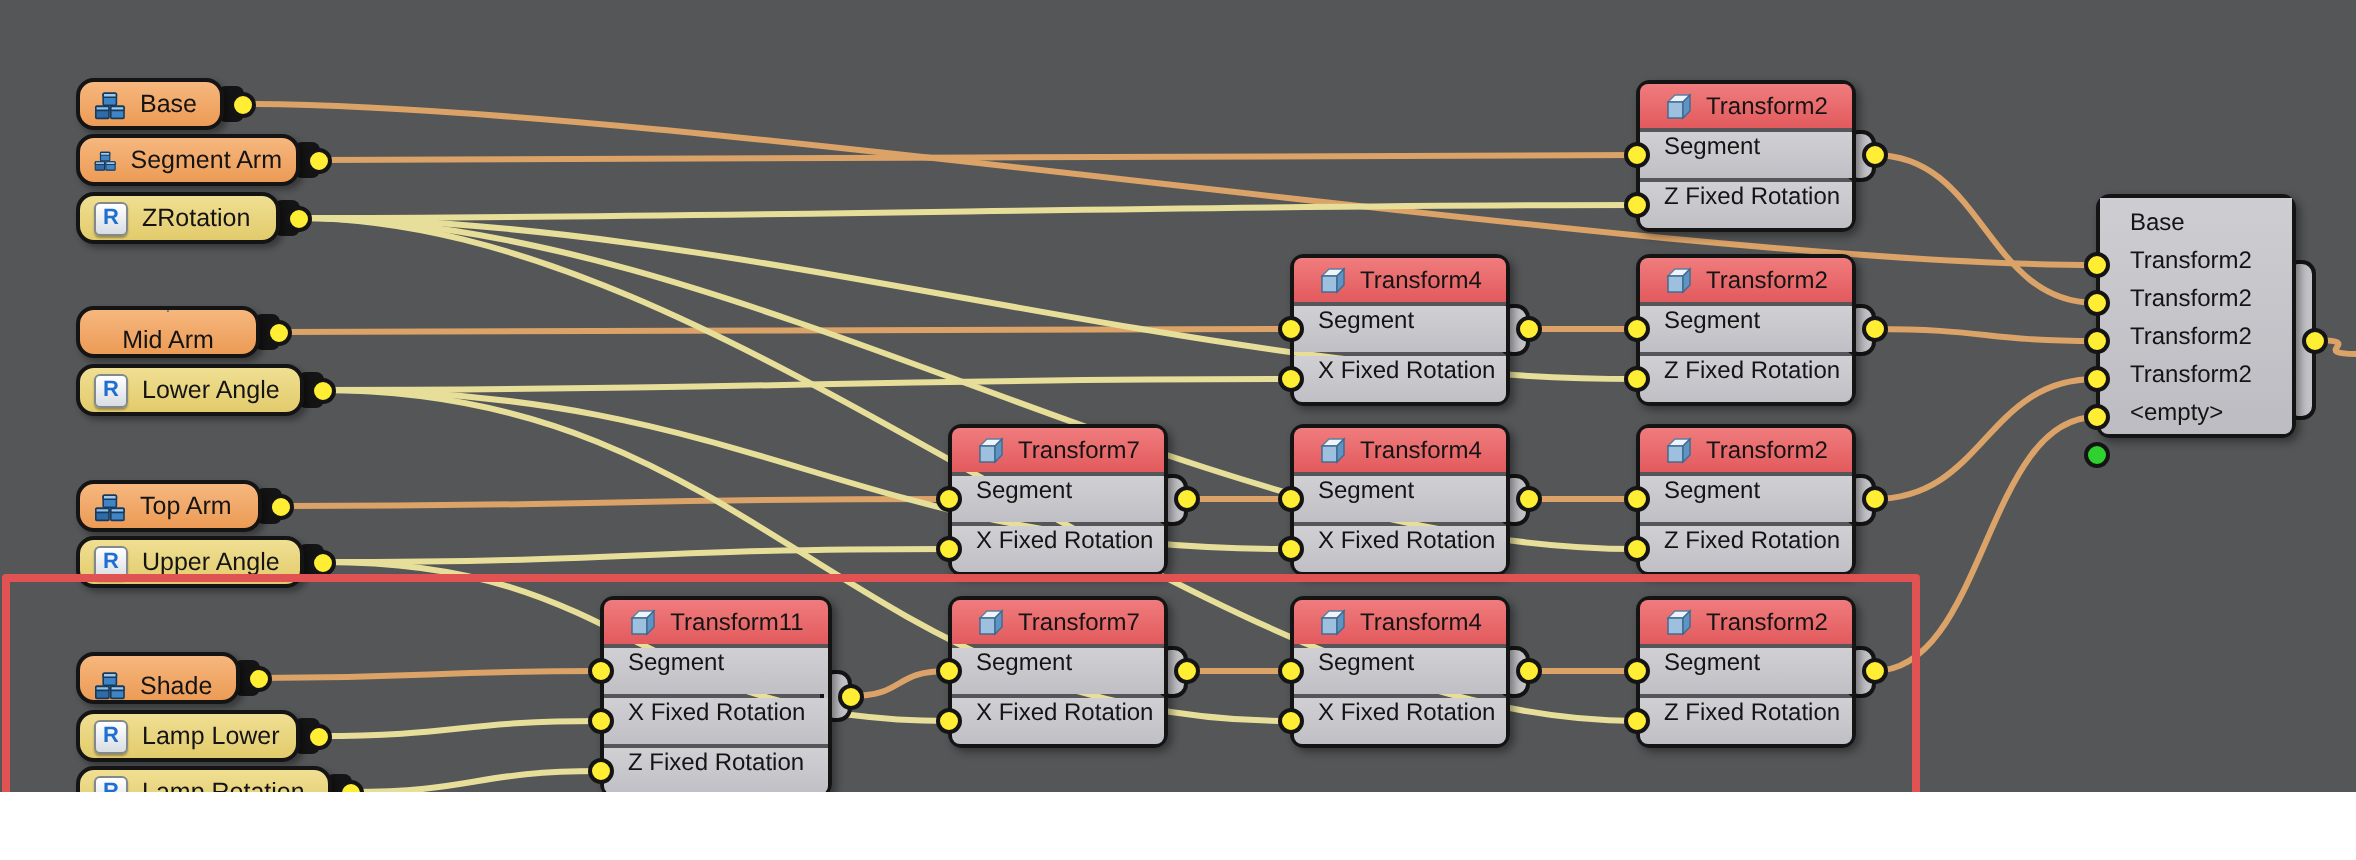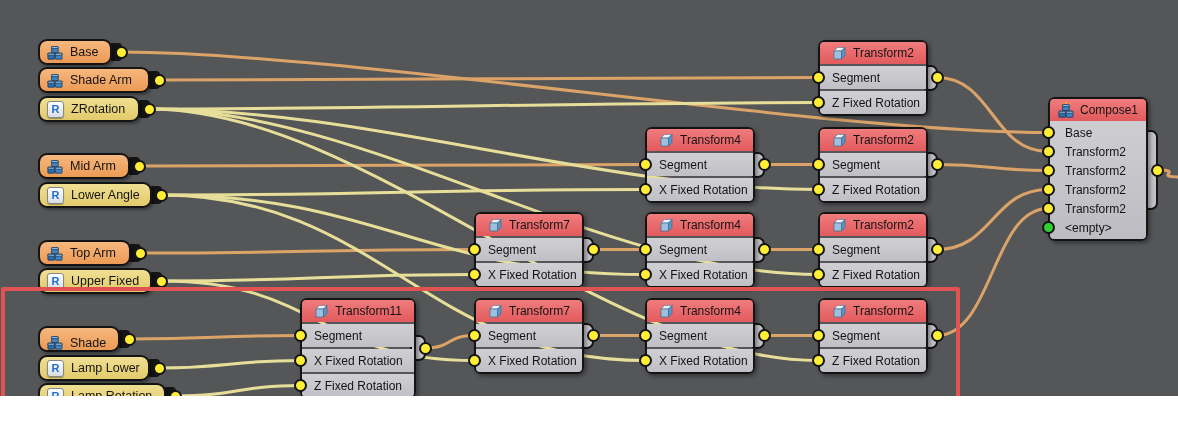--- a/index.html
+++ b/index.html
@@ -16,21 +16,21 @@
   .pill-label{font-size:12.5px;color:#141414;white-space:nowrap;}
   .ricon{width:15px;height:15px;min-width:15px;border-radius:3px;background:linear-gradient(#ffffff,#d8dde2);
          border:1px solid #83888d;color:#1f6fd0;font-weight:bold;font-size:11px;
          display:inline-flex;align-items:center;justify-content:center;box-shadow:0 1px 1px rgba(0,0,0,.3);}
   .nicon{display:block;}
   .tnode{position:absolute;box-sizing:border-box;border:2px solid #141414;border-radius:7px;z-index:3;
          box-shadow:2px 2px 4px rgba(0,0,0,.4);}
   .hdr{height:22px;border-radius:4px 4px 0 0;background:linear-gradient(#f07c7d,#e25a5d);
        display:flex;align-items:center;justify-content:center;gap:6px;font-size:12px;color:#141414;white-space:nowrap;}
   .row{height:23px;margin-top:2px;background:linear-gradient(#d0d0d4,#bfbfc5);
-       display:flex;align-items:center;padding-left:12px;font-size:12px;color:#141414;white-space:nowrap;}
+       display:flex;padding-left:12px;font-size:12px;color:#141414;white-space:nowrap;}
   .row.last{border-radius:0 0 4px 4px;}
   .cbody{background:linear-gradient(#cdcdd2,#bcbcc2);border-radius:0 0 4px 4px;padding:2px 0;}
   .crow{height:19px;display:flex;align-items:center;padding-left:15px;font-size:12px;color:#141414;white-space:nowrap;}
   .port{position:absolute;width:13px;height:13px;border-radius:50%;border:2px solid #141414;box-sizing:border-box;z-index:4;}
   .frame{position:absolute;border:4px solid #e15352;border-radius:2px;z-index:5;pointer-events:none;}
 </style>
 </head>
 <body>
 
 <div id="canvas" style="background: rgb(84, 86, 88);">
@@ -83,31 +83,31 @@
       <svg class="nicon" width="16" height="16" viewBox="0 0 16 16">
         <g stroke="#163a5e" stroke-width="0.8">
           <rect x="4.6" y="2.6" width="6.6" height="6" rx="0.5" fill="#3f84c4"></rect>
           <rect x="4.6" y="2.6" width="6.6" height="2" rx="0.5" fill="#9ec9ea"></rect>
           <rect x="0.9" y="9.2" width="6.6" height="6" rx="0.5" fill="#2e6ba8"></rect>
           <rect x="0.9" y="9.2" width="6.6" height="2" rx="0.5" fill="#8fc0e6"></rect>
           <rect x="8.4" y="9.2" width="6.6" height="6" rx="0.5" fill="#3f84c4"></rect>
           <rect x="8.4" y="9.2" width="6.6" height="2" rx="0.5" fill="#9ec9ea"></rect>
         </g>
       </svg>
-      <span class="pill-label">Shade Arm</span>
+      <span class="pill-label">Segment Arm</span>
     </div>
     <div class="port" style="left: 152.5px; top: 73.5px; background: rgb(255, 238, 51);"></div>
     <div class="pilltab" style="left: 137px; top: 100px; width: 13px; height: 18px;"></div>
     <div class="pill rotation" style="left: 38px; top: 96px; width: 102px;">
       <span class="ricon">R</span>
       <span class="pill-label">ZRotation</span>
     </div>
     <div class="port" style="left: 142.5px; top: 102.5px; background: rgb(255, 238, 51);"></div>
     <div class="pilltab" style="left: 127px; top: 157px; width: 13px; height: 18px;"></div>
-    <div class="pill segment" style="left: 38px; top: 153px; width: 92px;">
+    <div class="pill segment" style="left: 38px; top: 153px; width: 92px; flex-direction: column;">
       <svg class="nicon" width="16" height="16" viewBox="0 0 16 16">
         <g stroke="#163a5e" stroke-width="0.8">
           <rect x="4.6" y="2.6" width="6.6" height="6" rx="0.5" fill="#3f84c4"></rect>
           <rect x="4.6" y="2.6" width="6.6" height="2" rx="0.5" fill="#9ec9ea"></rect>
           <rect x="0.9" y="9.2" width="6.6" height="6" rx="0.5" fill="#2e6ba8"></rect>
           <rect x="0.9" y="9.2" width="6.6" height="2" rx="0.5" fill="#8fc0e6"></rect>
           <rect x="8.4" y="9.2" width="6.6" height="6" rx="0.5" fill="#3f84c4"></rect>
           <rect x="8.4" y="9.2" width="6.6" height="2" rx="0.5" fill="#9ec9ea"></rect>
         </g>
       </svg>
@@ -131,21 +131,21 @@
           <rect x="8.4" y="9.2" width="6.6" height="6" rx="0.5" fill="#3f84c4"></rect>
           <rect x="8.4" y="9.2" width="6.6" height="2" rx="0.5" fill="#9ec9ea"></rect>
         </g>
       </svg>
       <span class="pill-label">Top Arm</span>
     </div>
     <div class="port" style="left: 133.5px; top: 246.5px; background: rgb(255, 238, 51);"></div>
     <div class="pilltab" style="left: 149px; top: 272px; width: 13px; height: 18px;"></div>
     <div class="pill rotation" style="left: 38px; top: 268px; width: 114px;">
       <span class="ricon">R</span>
-      <span class="pill-label">Upper Fixed</span>
+      <span class="pill-label">Upper Angle</span>
     </div>
     <div class="port" style="left: 154.5px; top: 274.5px; background: rgb(255, 238, 51);"></div>
     <div class="pilltab" style="left: 117px; top: 330px; width: 13px; height: 18px;"></div>
     <div class="pill segment" style="left: 38px; top: 326px; width: 82px; align-items: flex-end;">
       <svg class="nicon" width="16" height="16" viewBox="0 0 16 16">
         <g stroke="#163a5e" stroke-width="0.8">
           <rect x="4.6" y="2.6" width="6.6" height="6" rx="0.5" fill="#3f84c4"></rect>
           <rect x="4.6" y="2.6" width="6.6" height="2" rx="0.5" fill="#9ec9ea"></rect>
           <rect x="0.9" y="9.2" width="6.6" height="6" rx="0.5" fill="#2e6ba8"></rect>
           <rect x="0.9" y="9.2" width="6.6" height="2" rx="0.5" fill="#8fc0e6"></rect>
@@ -367,36 +367,20 @@
       </div>
       <div class="row last">
         <span class="">Z Fixed Rotation</span>
       </div>
     </div>
     <div class="port" style="left: 811.5px; top: 329px; background: rgb(255, 238, 51);"></div>
     <div class="port" style="left: 811.5px; top: 354px; background: rgb(255, 238, 51);"></div>
     <div class="port" style="left: 930.5px; top: 329px; background: rgb(255, 238, 51);"></div>
     <div class="tab" style="left: 1142px; top: 130px; width: 16px; height: 80px;"></div>
     <div class="tnode" style="left: 1048px; top: 97px; width: 100px;">
-      <div class="hdr">
-        <svg class="nicon" width="16" height="16" viewBox="0 0 16 16">
-          <circle cx="4" cy="1.3" r="1.1" fill="#f5923e"></circle>
-          <circle cx="8" cy="1" r="1.1" fill="#f7b23e"></circle>
-          <circle cx="12" cy="1.3" r="1.1" fill="#f5923e"></circle>
-          <g stroke="#163a5e" stroke-width="0.8">
-            <rect x="4.6" y="2.6" width="6.6" height="6" rx="0.5" fill="#3f84c4"></rect>
-            <rect x="4.6" y="2.6" width="6.6" height="2" rx="0.5" fill="#9ec9ea"></rect>
-            <rect x="0.9" y="9.2" width="6.6" height="6" rx="0.5" fill="#2e6ba8"></rect>
-            <rect x="0.9" y="9.2" width="6.6" height="2" rx="0.5" fill="#8fc0e6"></rect>
-            <rect x="8.4" y="9.2" width="6.6" height="6" rx="0.5" fill="#3f84c4"></rect>
-            <rect x="8.4" y="9.2" width="6.6" height="2" rx="0.5" fill="#9ec9ea"></rect>
-          </g>
-        </svg>
-        <span class="">Compose1</span>
-      </div>
       <div class="cbody">
         <div class="crow">
           <span class="">Base</span>
         </div>
         <div class="crow">
           <span class="">Transform2</span>
         </div>
         <div class="crow">
           <span class="">Transform2</span>
         </div>

